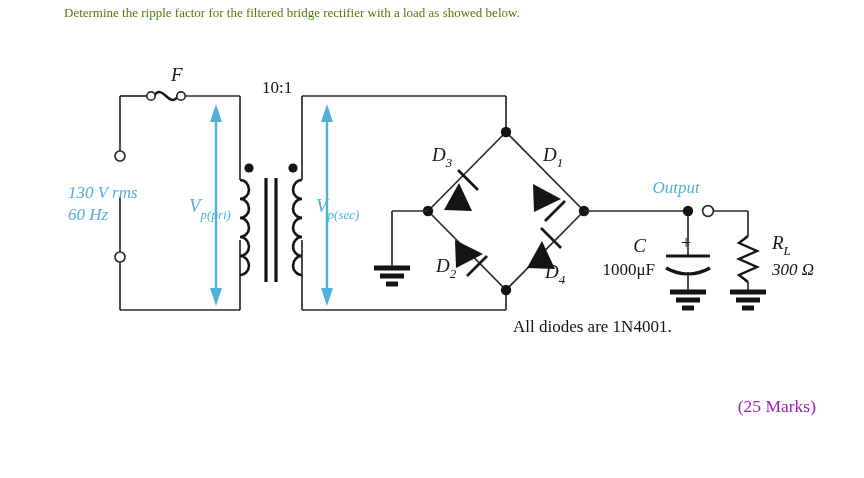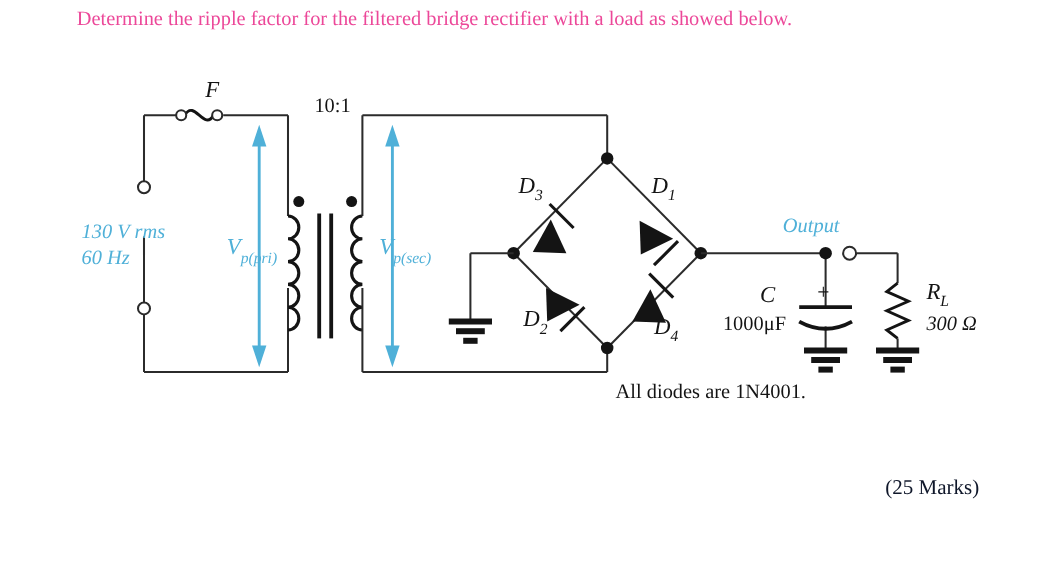--- a/index.html
+++ b/index.html
@@ -13,30 +13,30 @@
     position: relative;
     font-family: "Liberation Serif", "DejaVu Serif", serif;
     color: #1a1a1a;
     overflow: hidden;
   }
   #question-text {
     position: absolute;
     left: 64px;
     top: 4px;
     width: 788px;
-    font-size: 17px;
+    font-size: 13px;
     line-height: 1.45;
-    color: #ec4899;
+    color: #4d7c0f;
   }
   #marks-text {
     position: absolute;
     right: 48px;
     top: 396px;
     font-size: 17.5px;
-    color: #0f172a;
+    color: #a21caf;
   }
   #circuit-figure {
     position: absolute;
     left: 0;
     top: 60px;
     width: 864px;
     height: 300px;
   }
   svg { display: block; }
   .wire {

